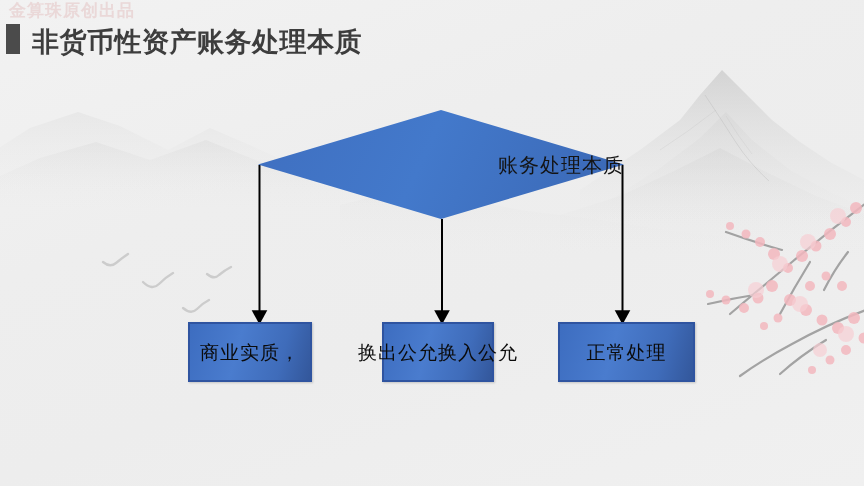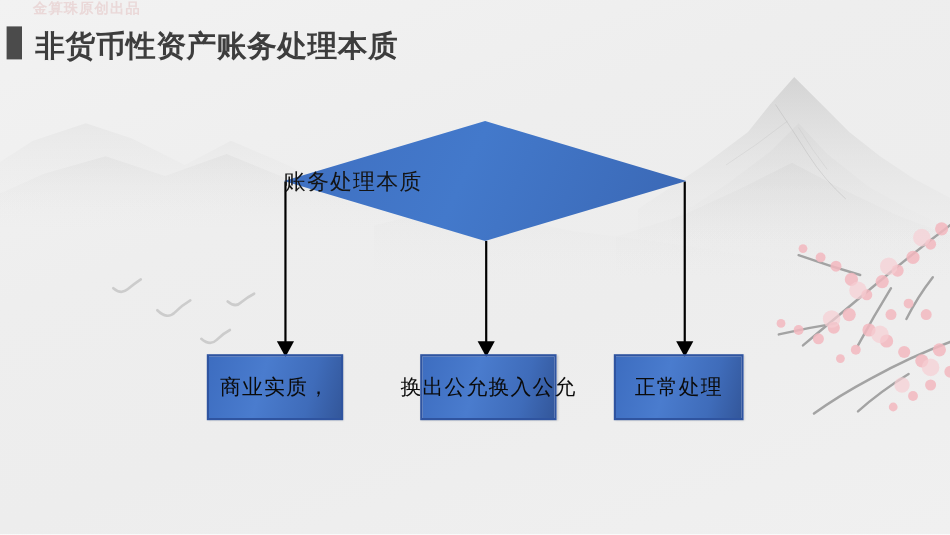--- a/index.html
+++ b/index.html
@@ -25,23 +25,23 @@
   .mountain-svg, .birds-svg, .blossom-svg {
     position: absolute;
   }
   .mountain-svg { left: 0; top: 0; width: 864px; height: 486px; }
   .birds-svg { left: 95px; top: 240px; width: 200px; height: 80px; }
   .blossom-svg { left: 660px; top: 190px; width: 210px; height: 230px; }
 
   
   .watermark {
     position: absolute;
-    left: 30px;
+    left: 9px;
     top: -1px;
-    font-size: 13px;
+    font-size: 17px;
     letter-spacing: 1px;
     color: #ead8d8;
     font-weight: 700;
     white-space: nowrap;
     font-family: "DejaVu Sans", sans-serif;
   }
 
   
   .title-row {
     position: absolute;
@@ -79,21 +79,21 @@
     position: absolute;
     inset: 0;
     background: linear-gradient(115deg, #3f6fc0 0%, #4379cb 45%, #3a67b4 100%);
     clip-path: polygon(50% 0%, 100% 50%, 50% 100%, 0% 50%);
   }
   .diamond-label {
     position: absolute;
     left: 0; right: 0;
     top: 50%;
     transform: translateY(-50%);
-    text-align: left;
+    text-align: right;
     font-size: 20px;
     color: #141414;
     letter-spacing: 1px;
     font-family: "DejaVu Sans", "Liberation Sans", sans-serif;
   }
 
   .connectors {
     position: absolute;
     left: 0; top: 0;
     width: 864px; height: 486px;
@@ -112,22 +112,22 @@
   .leaf-line {
     font-size: 19px;
     line-height: 27px;
     color: #0b0b0b;
     letter-spacing: 1px;
     white-space: nowrap;
     font-family: "DejaVu Sans", "Liberation Sans", sans-serif;
   }
 
   #box-1 { left: 188px; top: 322px; width: 124px; height: 60px; }
-  #box-2 { left: 382px; top: 322px; width: 124px; height: 60px; }
-  #box-3 { left: 558px; top: 322px; width: 118px; height: 60px; }
+  #box-2 { left: 382px; top: 322px; width: 112px; height: 60px; }
+  #box-3 { left: 558px; top: 322px; width: 137px; height: 60px; }
 </style>
 </head>
 <body>
 
 <div id="slide">
 
   <div class="bg-layer">
 
     <svg class="mountain-svg" viewBox="0 0 864 486">
       <defs>

